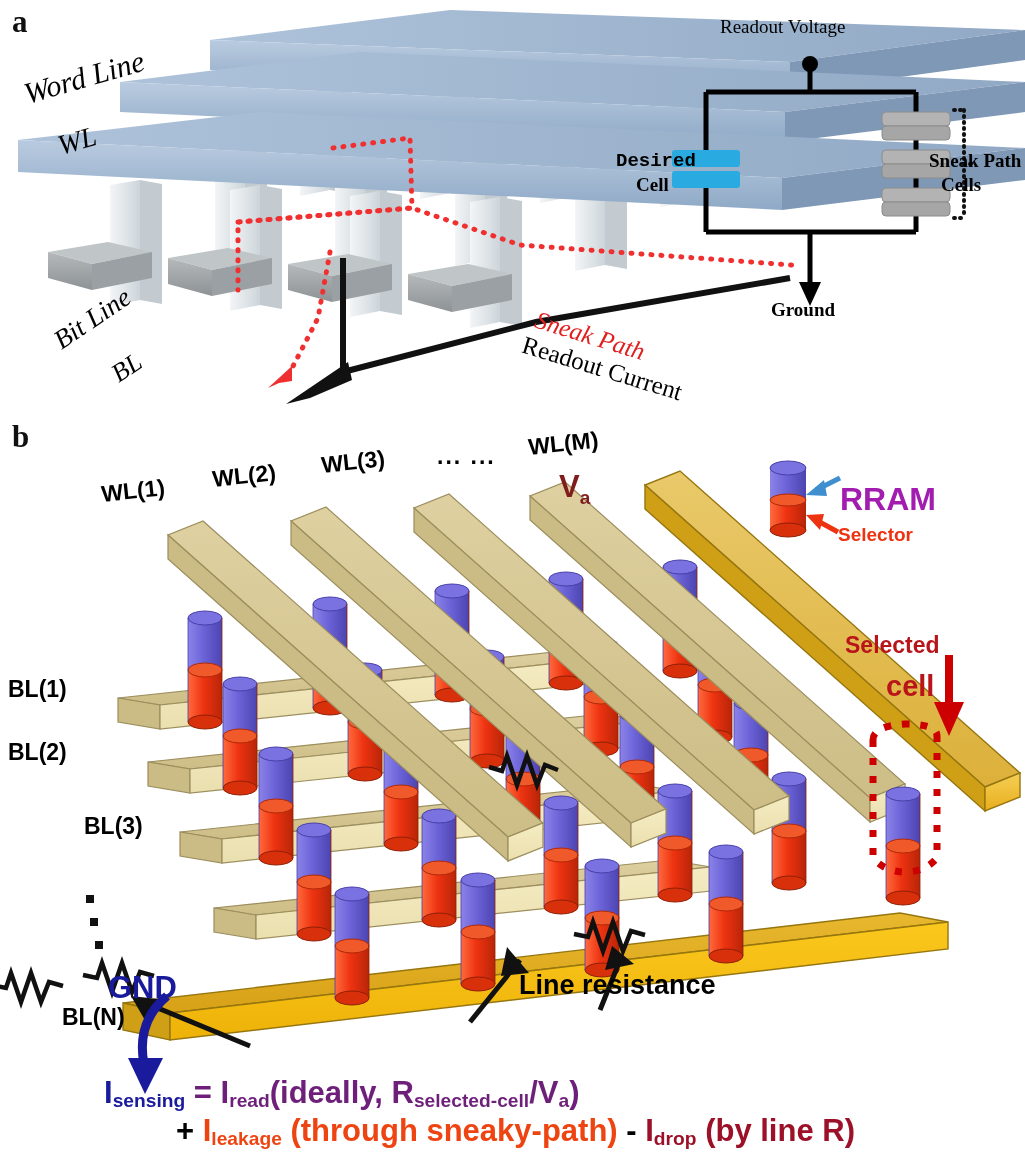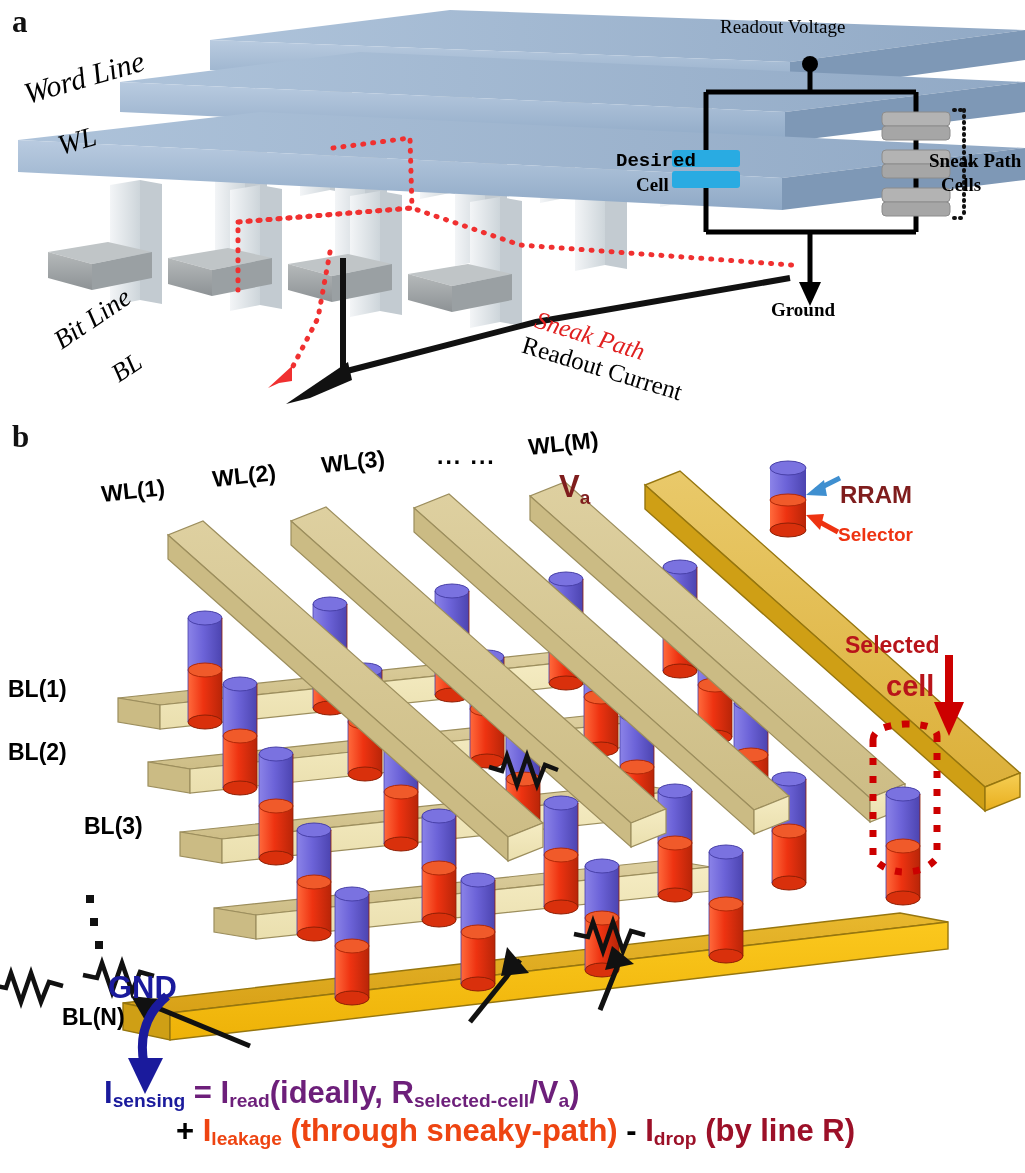--- a/index.html
+++ b/index.html
@@ -58,21 +58,21 @@
   #wlM{left:527px;top:434px;}
   #va{left:549px;top:469px;font-size:31px;font-weight:bold;color:#7f1d1d;margin-left:10px;}
   #va sub{font-size:19px;}
 
   #bl1{left:8px;top:676px;}
   #bl2{left:8px;top:739px;}
   #bl3{left:36px;top:813px;margin-left:48px;}
   #blN{left:62px;top:1004px;}
   #gnd{left:108px;top:970px;font-size:31px;font-weight:bold;color:#1a1a9c;}
 
-  #rram-lbl{left:840px;top:481px;font-size:24px;font-weight:bold;color:#7f1d1d;}
+  #rram-lbl{left:840px;top:481px;font-size:32px;font-weight:bold;color:#a21caf;}
   #selector-lbl{left:838px;top:524px;font-size:19px;font-weight:bold;color:#ee3311;}
   #selected-1{left:845px;top:632px;font-size:23px;font-weight:bold;color:#b8141a;}
   #selected-2{left:886px;top:670px;font-size:29px;font-weight:bold;color:#b8141a;}
   #line-res{left:519px;top:970px;font-size:27px;font-weight:bold;color:#000;}
 
   
   #equation{position:absolute;left:104px;top:1077px;width:915px;
        font-family:"Liberation Sans",sans-serif;font-weight:bold;}
   #eq-line1{font-size:31px;line-height:1.05;white-space:nowrap;}
   #eq-line2{font-size:31px;line-height:1.05;white-space:nowrap;margin-left:72px;margin-top:4px;}
@@ -484,19 +484,20 @@
   <span class="lbl bl-b" id="bl1">BL(1)</span>
   <span class="lbl bl-b" id="bl2">BL(2)</span>
   <span class="lbl bl-b" id="bl3">BL(3)</span>
   <span class="lbl bl-b" id="blN">BL(N)</span>
   <span class="lbl" id="gnd">GND</span>
 
   <span class="lbl" id="rram-lbl">RRAM</span>
   <span class="lbl" id="selector-lbl">Selector</span>
   <span class="lbl" id="selected-1">Selected</span>
   <span class="lbl" id="selected-2">cell</span>
+  <span class="lbl" id="line-res">Line resistance</span>
 
   <div id="equation">
     <div id="eq-line1"><span class="c-navy">I</span><span class="sub c-navy">sensing</span><span class="c-purple"> = </span><span class="c-purple">I</span><span class="sub c-purple">read</span><span class="c-purple">(ideally, </span><span class="c-purple">R</span><span class="sub c-purple">selected-cell</span><span class="c-purple">/V</span><span class="sub c-purple">a</span><span class="c-purple">)</span></div>
     <div id="eq-line2"><span class="c-black">+ </span><span class="c-orange">I</span><span class="sub c-orange">leakage</span><span class="c-orange"> (through sneaky-path)</span><span class="c-black"> - </span><span class="c-maroon">I</span><span class="sub c-maroon">drop</span><span class="c-maroon"> (by line R)</span></div>
   </div>
 
 </div>
 
 </body></html>

